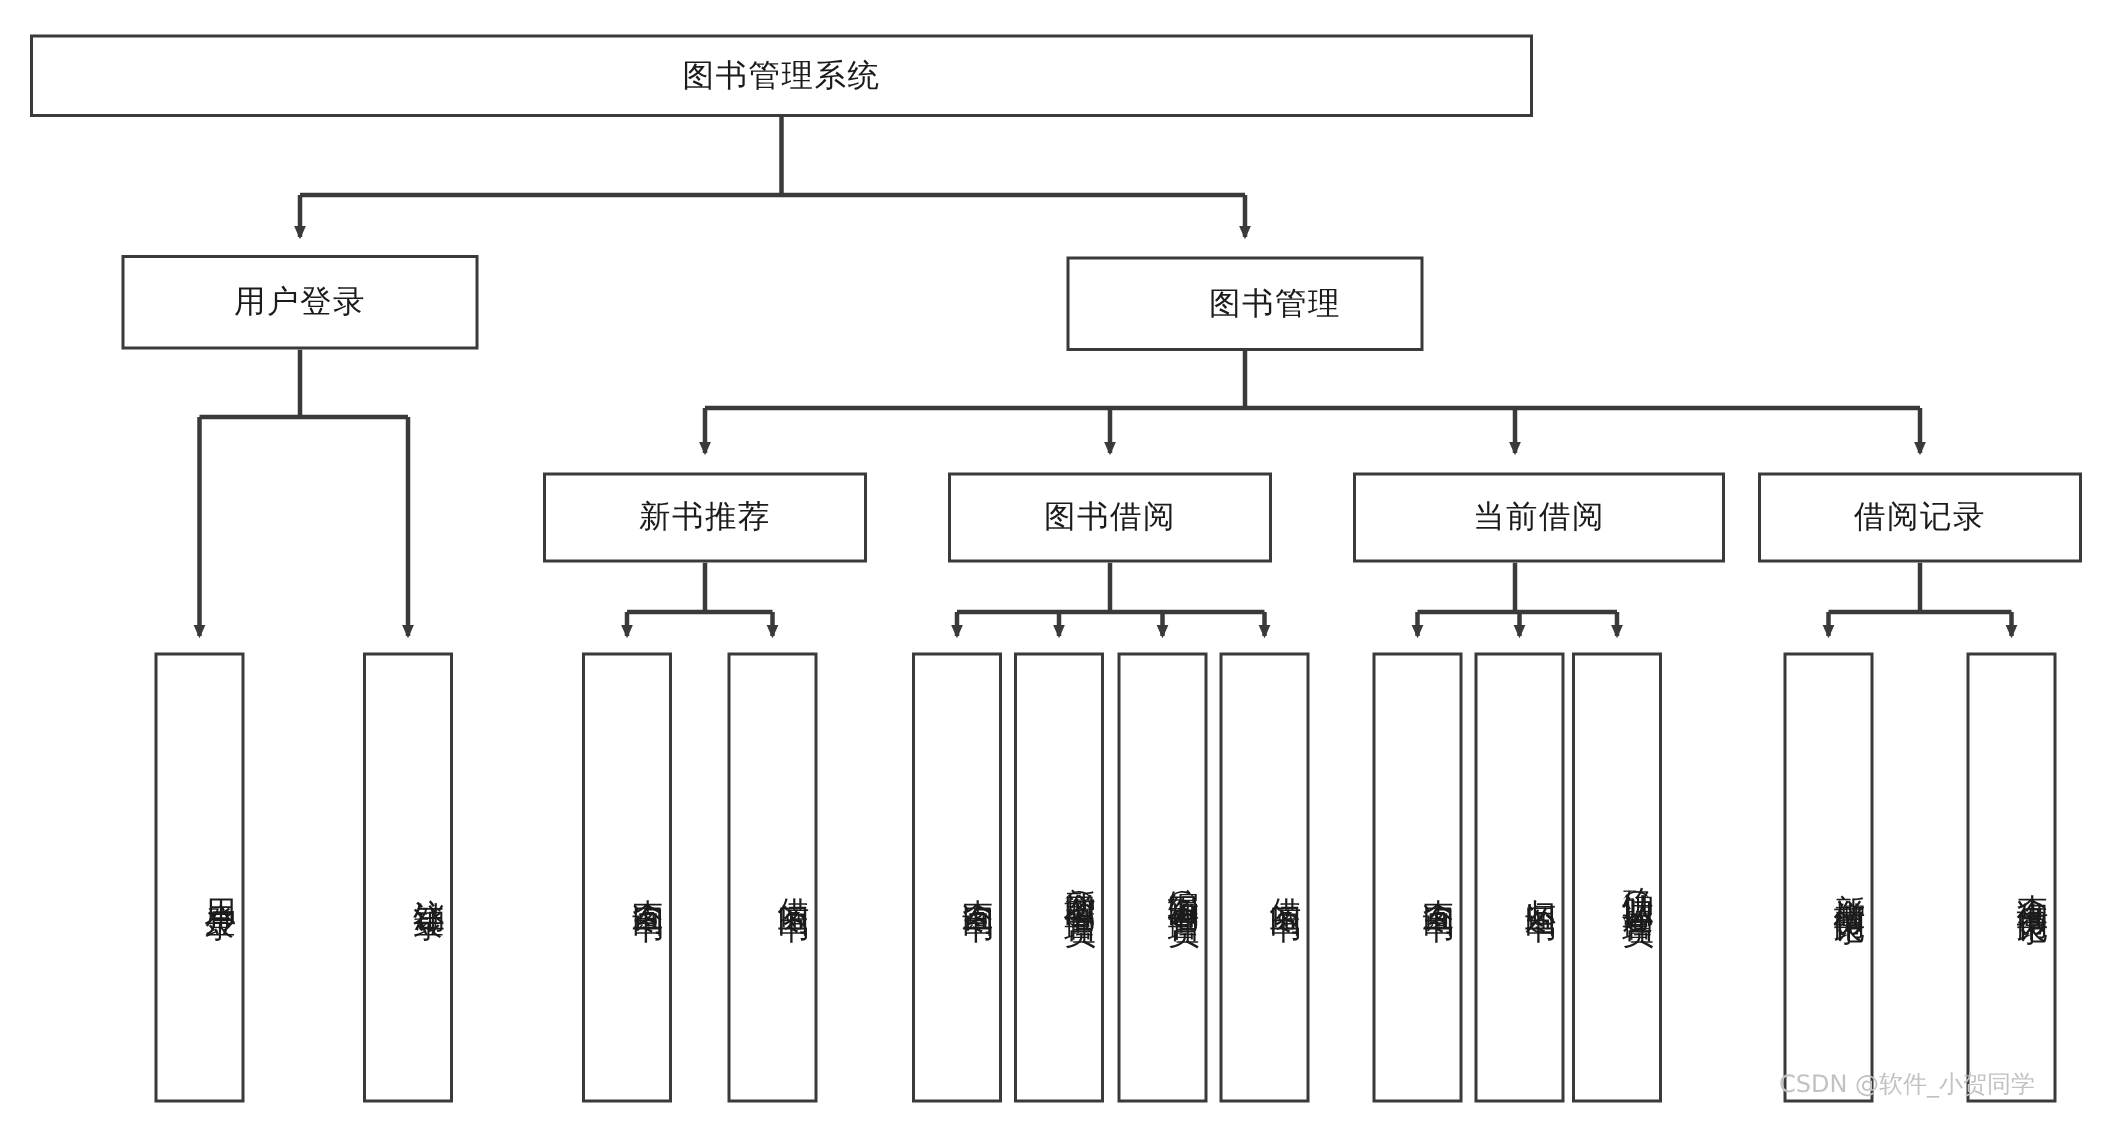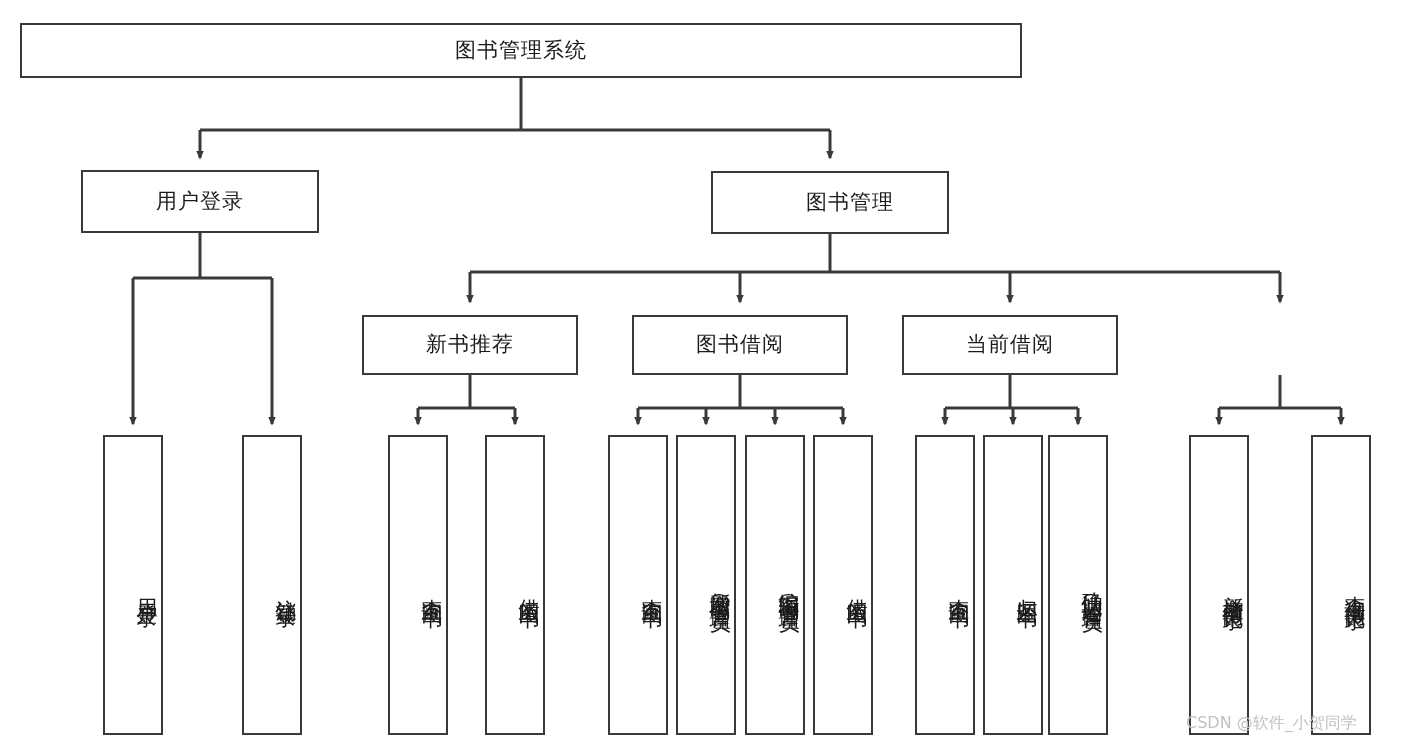--- a/index.html
+++ b/index.html
@@ -134,24 +134,27 @@
   </div>
 
   <div class="node horiz" style="left:632px; top:315px; width:216px; height:60px;">
     <span>图书借阅</span>
   </div>
 
   <div class="node horiz" style="left:362px; top:315px; width:216px; height:60px;">
     <span>新书推荐</span>
   </div>
 
-  <div class="node horiz" style="left:902px; top:315px; width:216px; height:60px;">
+  <div class="node horiz" style="left:902px; top:315px; width:248px; height:60px;">
     <span>当前借阅</span>
   </div>
 
+  <div class="node horiz" style="left:1172px; top:315px; width:216px; height:60px;">
+    <span>借阅记录</span>
+  </div>
 
   <div class="node vert" style="left:103px; top:435px; width:60px; height:300px;">
     <span class="vlabel">用户登录</span>
   </div>
 
   <div class="node vert" style="left:242px; top:435px; width:60px; height:300px;">
     <span class="vlabel">注销登录</span>
   </div>
 
   <div class="node vert" style="left:388px; top:435px; width:60px; height:300px;">

